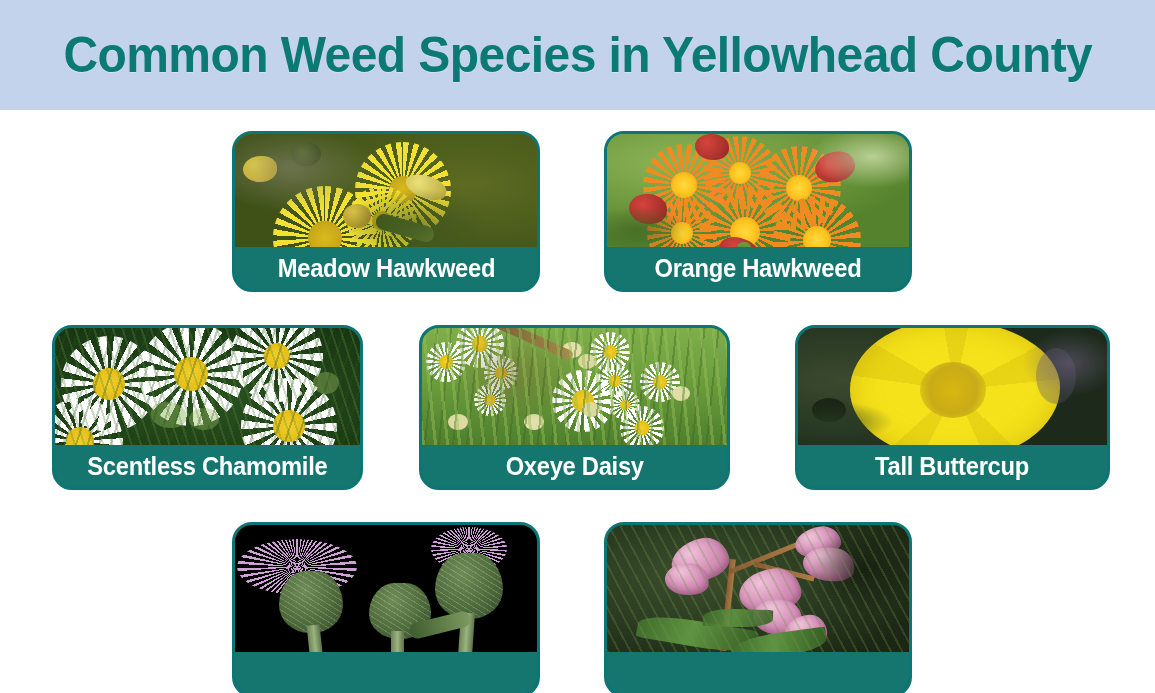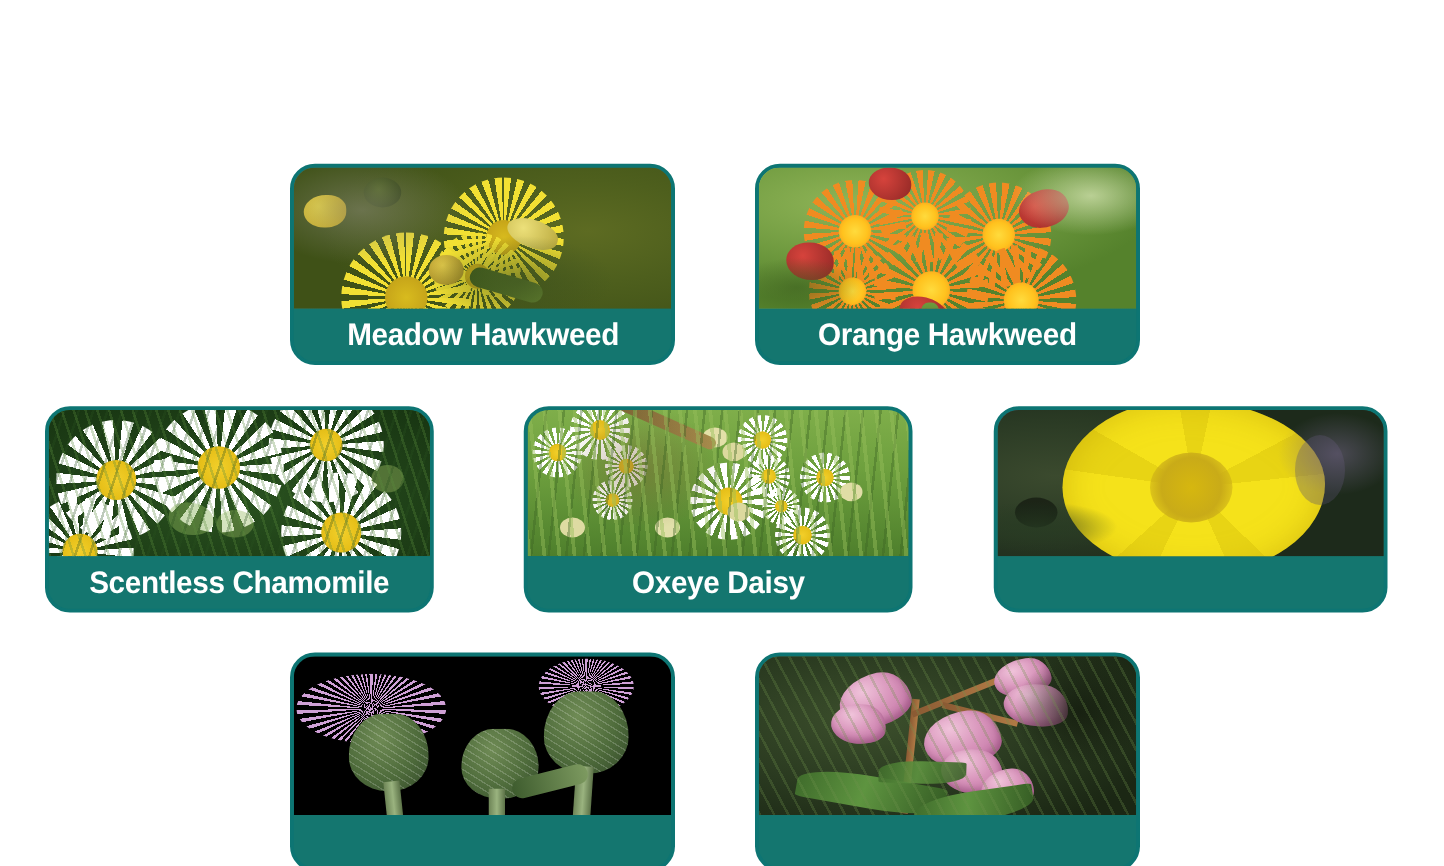--- a/index.html
+++ b/index.html
@@ -75,21 +75,21 @@
     line-height: 1;
     letter-spacing: -0.3px;
     transform: scaleX(0.95);
     white-space: nowrap;
   }
 
   
   #card-meadow-hawkweed { left: 232px; top: 131px; width: 308px; height: 161px; }
   #card-orange-hawkweed { left: 604px; top: 131px; width: 308px; height: 161px; }
   
-  #card-scentless-chamomile { left: 36px;  top: 325px; width: 311px; height: 165px; }
+  #card-scentless-chamomile { left: 52px;  top: 325px; width: 311px; height: 165px; }
   #card-oxeye-daisy         { left: 419px; top: 325px; width: 311px; height: 165px; }
   #card-tall-buttercup      { left: 795px; top: 325px; width: 315px; height: 165px; }
   
   #card-canada-thistle   { left: 232px; top: 522px; width: 308px; height: 175px; }
   #card-himalayan-balsam { left: 604px; top: 522px; width: 308px; height: 175px; }
 
   
   .scene { position: absolute; inset: 0; }
   .blob { position: absolute; border-radius: 50%; }
 
@@ -257,20 +257,23 @@
   .balsam-stem {
     position:absolute;
     background: linear-gradient(90deg, #8a5a33, #b07a45);
   }
 </style>
 </head>
 <body>
 
 <div id="page">
 
+  <div class="banner">
+    <div class="banner-title">Common Weed Species in Yellowhead County</div>
+  </div>
 
   <div class="card" id="card-orange-hawkweed">
     <div class="card-photo">
       <div class="scene bg-orange">
         <div class="flower hawk-o" style="left:36px;  top:10px; width:82px; height:82px;">
           <div class="petals"></div>
             <div class="core" style="width:26px;height:26px;"></div>
         </div>
         <div class="flower hawk-o" style="left:96px;  top:2px;  width:74px; height:74px;">
           <div class="petals"></div>
@@ -423,20 +426,23 @@
 
   <div class="card" id="card-tall-buttercup">
     <div class="card-photo">
       <div class="scene bg-buttercup">
         <div class="buttercup-flower" style="left:52px; top:-8px; width:210px; height:140px;"></div>
         <div class="buttercup-center" style="left:122px; top:34px; width:66px; height:56px;"></div>
         <div class="blob" style="left:14px; top:70px; width:34px; height:24px; background:rgba(0,0,0,.45); border-radius:50%;"></div>
         <div class="blob" style="left:238px;top:20px; width:40px; height:56px; background:rgba(90,80,110,.35); border-radius:50%;"></div>
       </div>
     </div>
+    <div class="card-caption">
+      <span>Tall Buttercup</span>
+    </div>
   </div>
 
   <div class="card" id="card-canada-thistle">
     <div class="card-photo">
       <div class="scene bg-thistle">
 
         <div class="thistle-tuft" style="left:2px;   top:14px; width:120px; height:56px; clip-path: ellipse(50% 50% at 50% 50%);"></div>
         <div class="thistle-head" style="left:44px;  top:46px; width:64px;  height:62px;"></div>
         <div class="thistle-stem" style="left:74px;  top:100px;width:13px;  height:46px; transform:rotate(-6deg);"></div>
 

